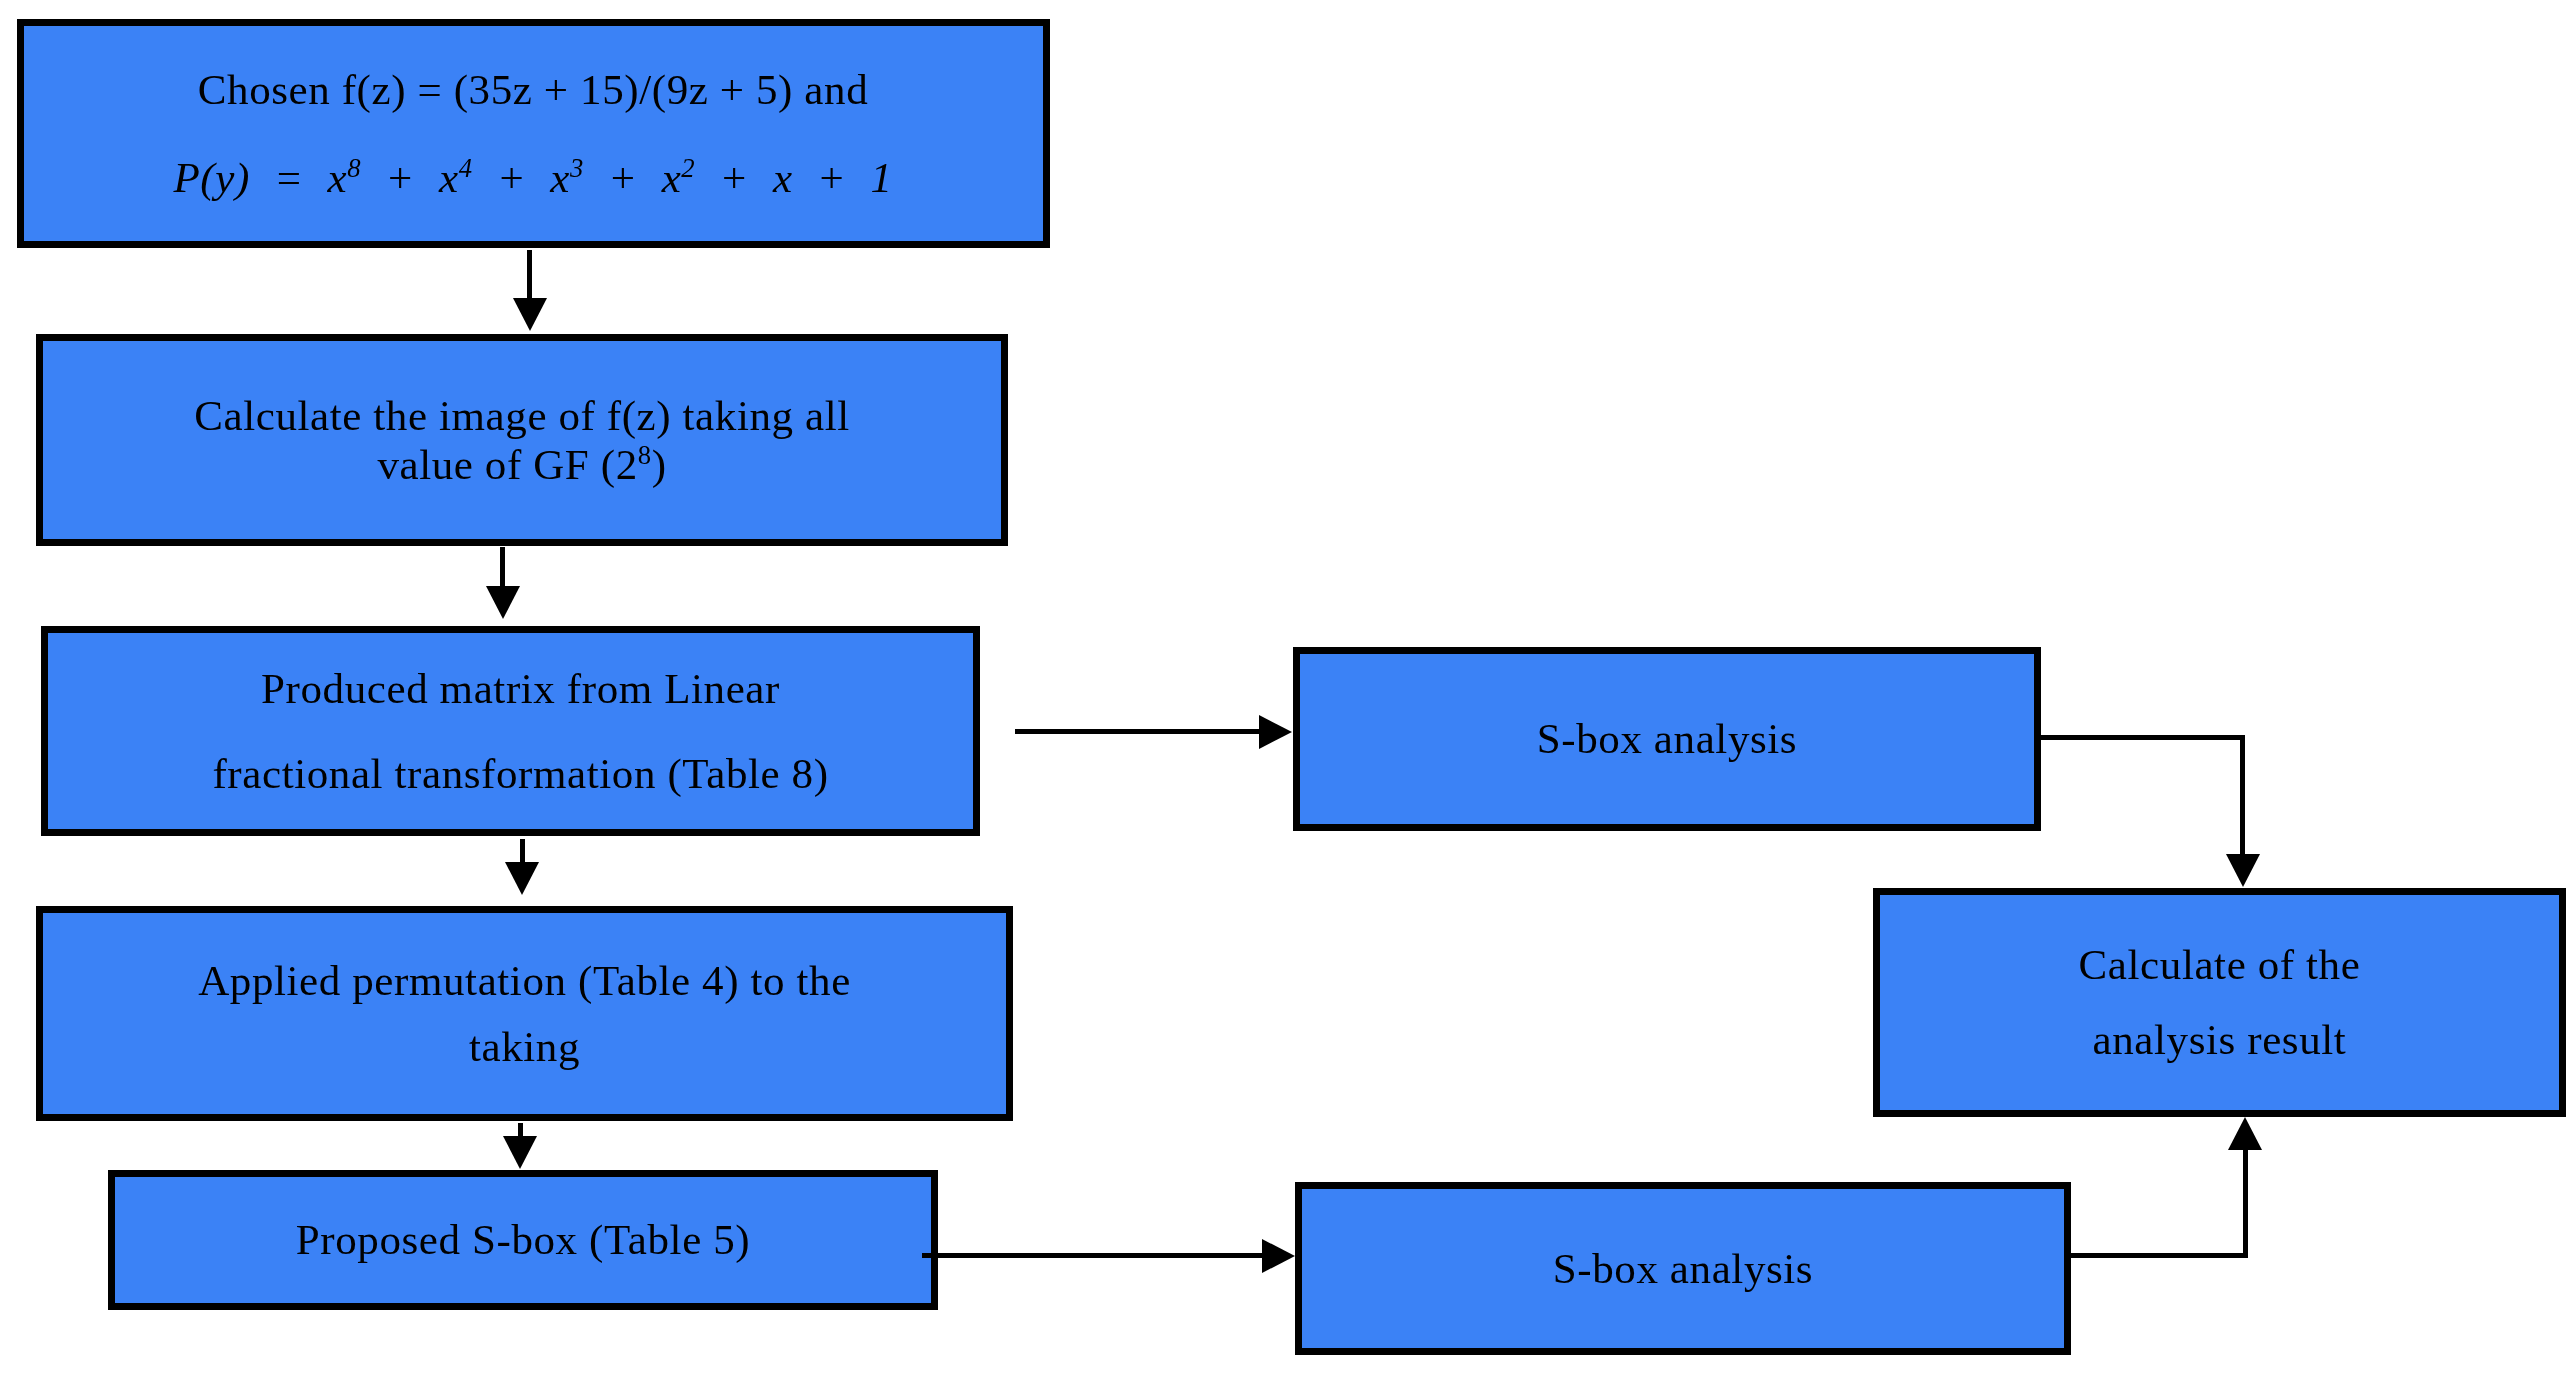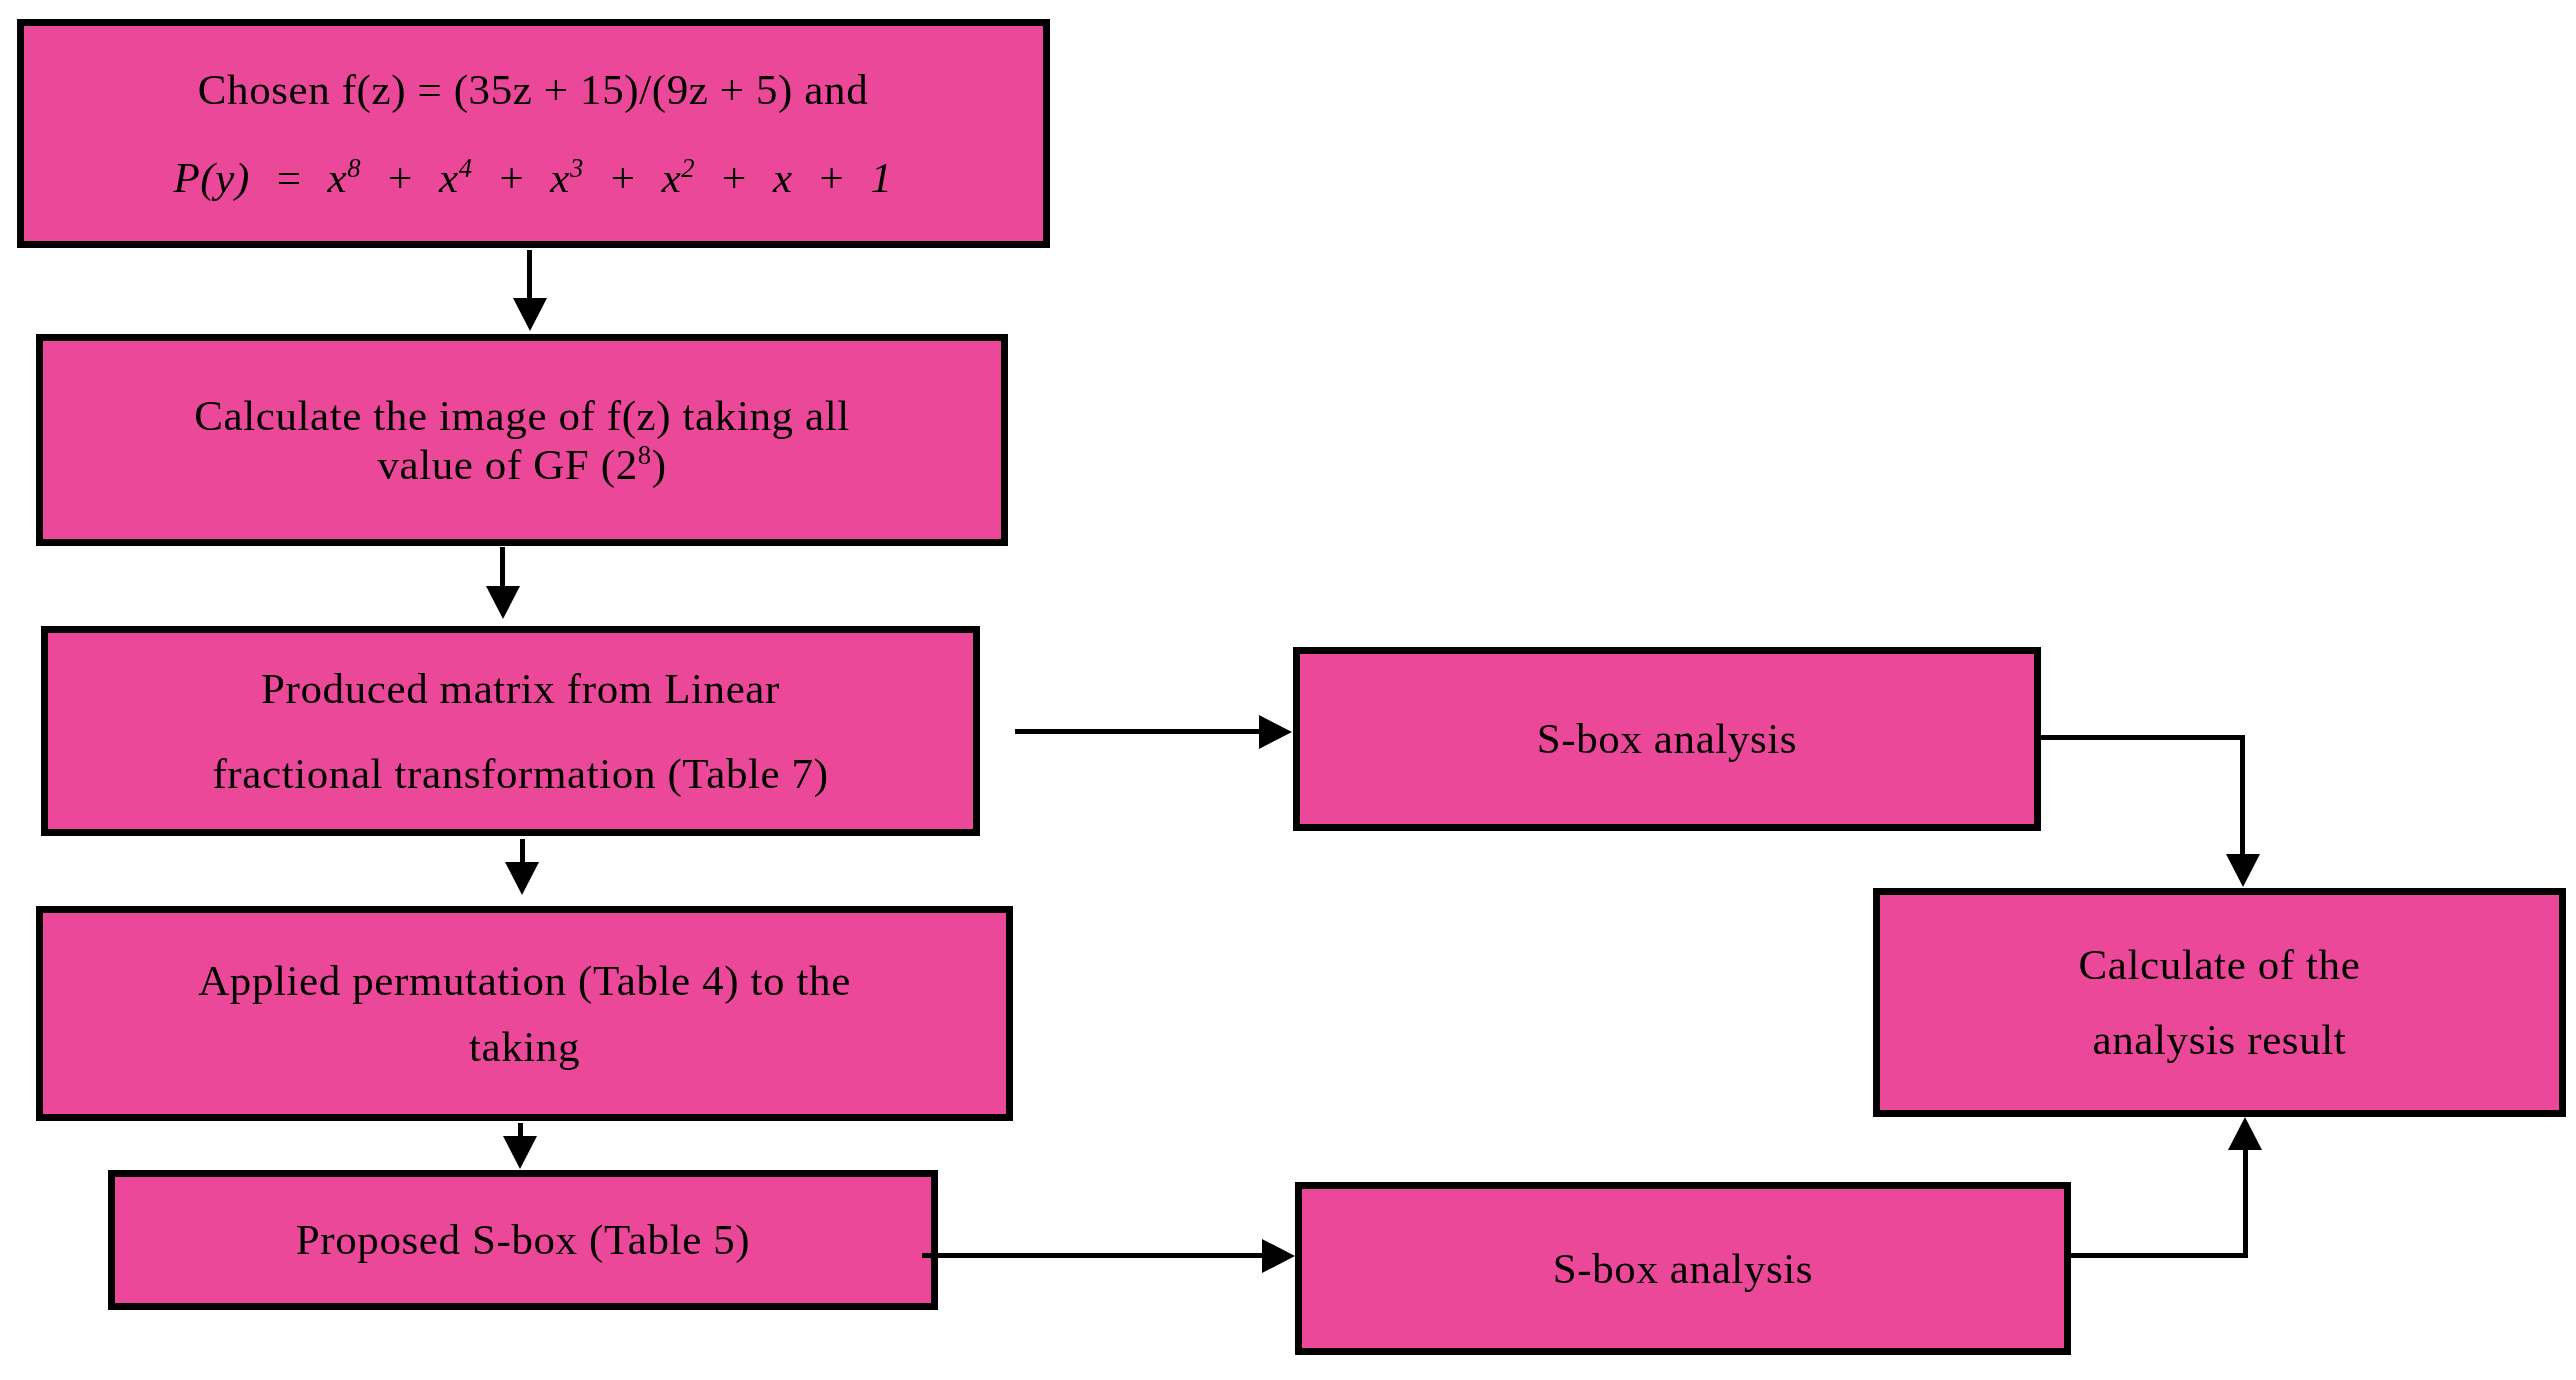--- a/index.html
+++ b/index.html
@@ -12,21 +12,21 @@
     width: 2576px;
     height: 1381px;
     background: #ffffff;
     font-family: "Liberation Serif", serif;
     color: #000000;
     overflow: hidden;
   }
   .node {
     position: absolute;
     box-sizing: border-box;
-    background: #ec4899;
+    background: #3b82f6;
     border: 7px solid #000000;
     display: flex;
     flex-direction: column;
     align-items: center;
     justify-content: center;
     text-align: center;
     font-size: 43px;
     letter-spacing: 0.6px;
     line-height: 1.15;
   }
@@ -82,21 +82,21 @@
   <div class="node" style="left:36px; top:334px; width:972px; height:212px; ">
     <span class="ln">Calculate the image of f(z) taking all</span>
     <span class="ln">value of GF (2<sup>8</sup>)</span>
   </div>
 
   <div class="seg" style="left:500px; top:547px; width:5.1px; height:41px;"></div>
   <div class="head head-down" style="left:486px; top:586px;"></div>
 
   <div class="node" style="left:41px; top:626px; width:939px; height:210px; row-gap:35px;padding-left:20px;">
     <span class="ln">Produced matrix from Linear</span>
-    <span class="ln">fractional transformation (Table 7)</span>
+    <span class="ln">fractional transformation (Table 8)</span>
   </div>
 
   <div class="seg" style="left:520px; top:839px; width:5.1px; height:25.4px;"></div>
   <div class="head head-down" style="left:505px; top:862px;"></div>
 
   <div class="node" style="left:36px; top:906px; width:977px; height:215px; row-gap:17px;">
     <span class="ln">Applied permutation (Table 4) to the</span>
     <span class="ln">taking</span>
   </div>
 

